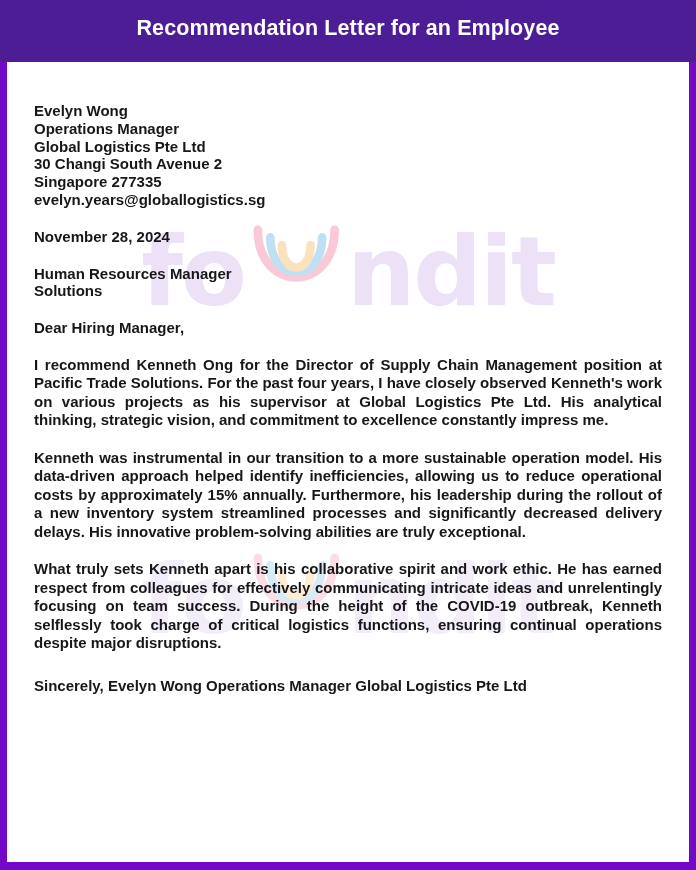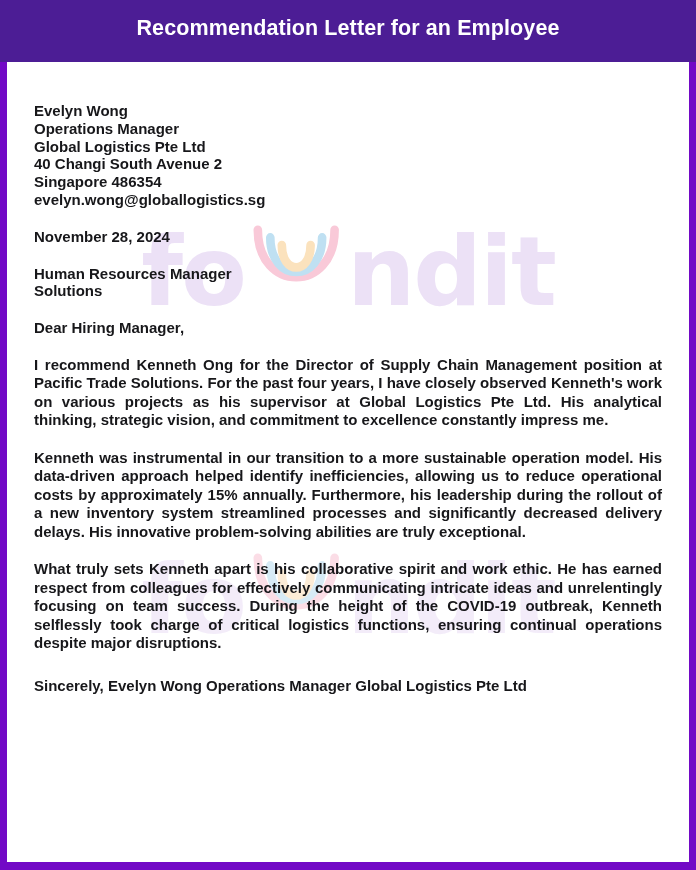--- a/index.html
+++ b/index.html
@@ -158,23 +158,23 @@
         </span>
         <span class="wm-text">ndit</span>
       </div>
 
       <div class="letter">
 
         <div class="block">
           <span class="line">Evelyn Wong</span>
           <span class="line">Operations Manager</span>
           <span class="line">Global Logistics Pte Ltd</span>
-          <span class="line">40 Changi South Avenue 2</span>
-          <span class="line">Singapore 486354</span>
-          <span class="line">evelyn.wong@globallogistics.sg</span>
+          <span class="line">30 Changi South Avenue 2</span>
+          <span class="line">Singapore 277335</span>
+          <span class="line">evelyn.years@globallogistics.sg</span>
         </div>
 
         <div class="date-block">November 28, 2024</div>
 
         <div class="block">
           <span class="line">Human Resources Manager</span>
           <span class="line">Solutions</span>
         </div>
 
         <div class="salutation">Dear Hiring Manager,</div>

